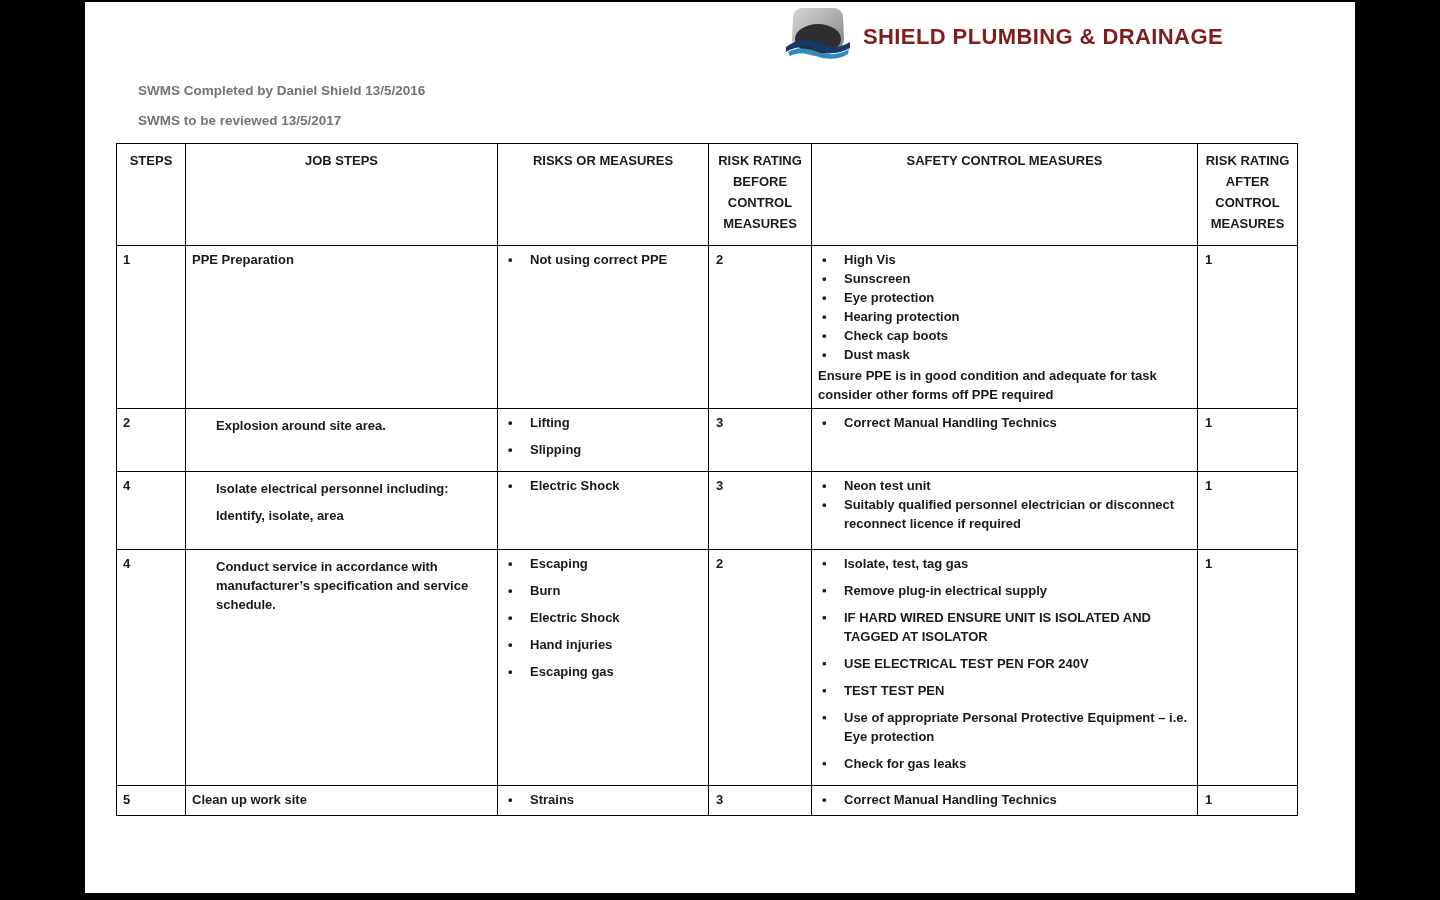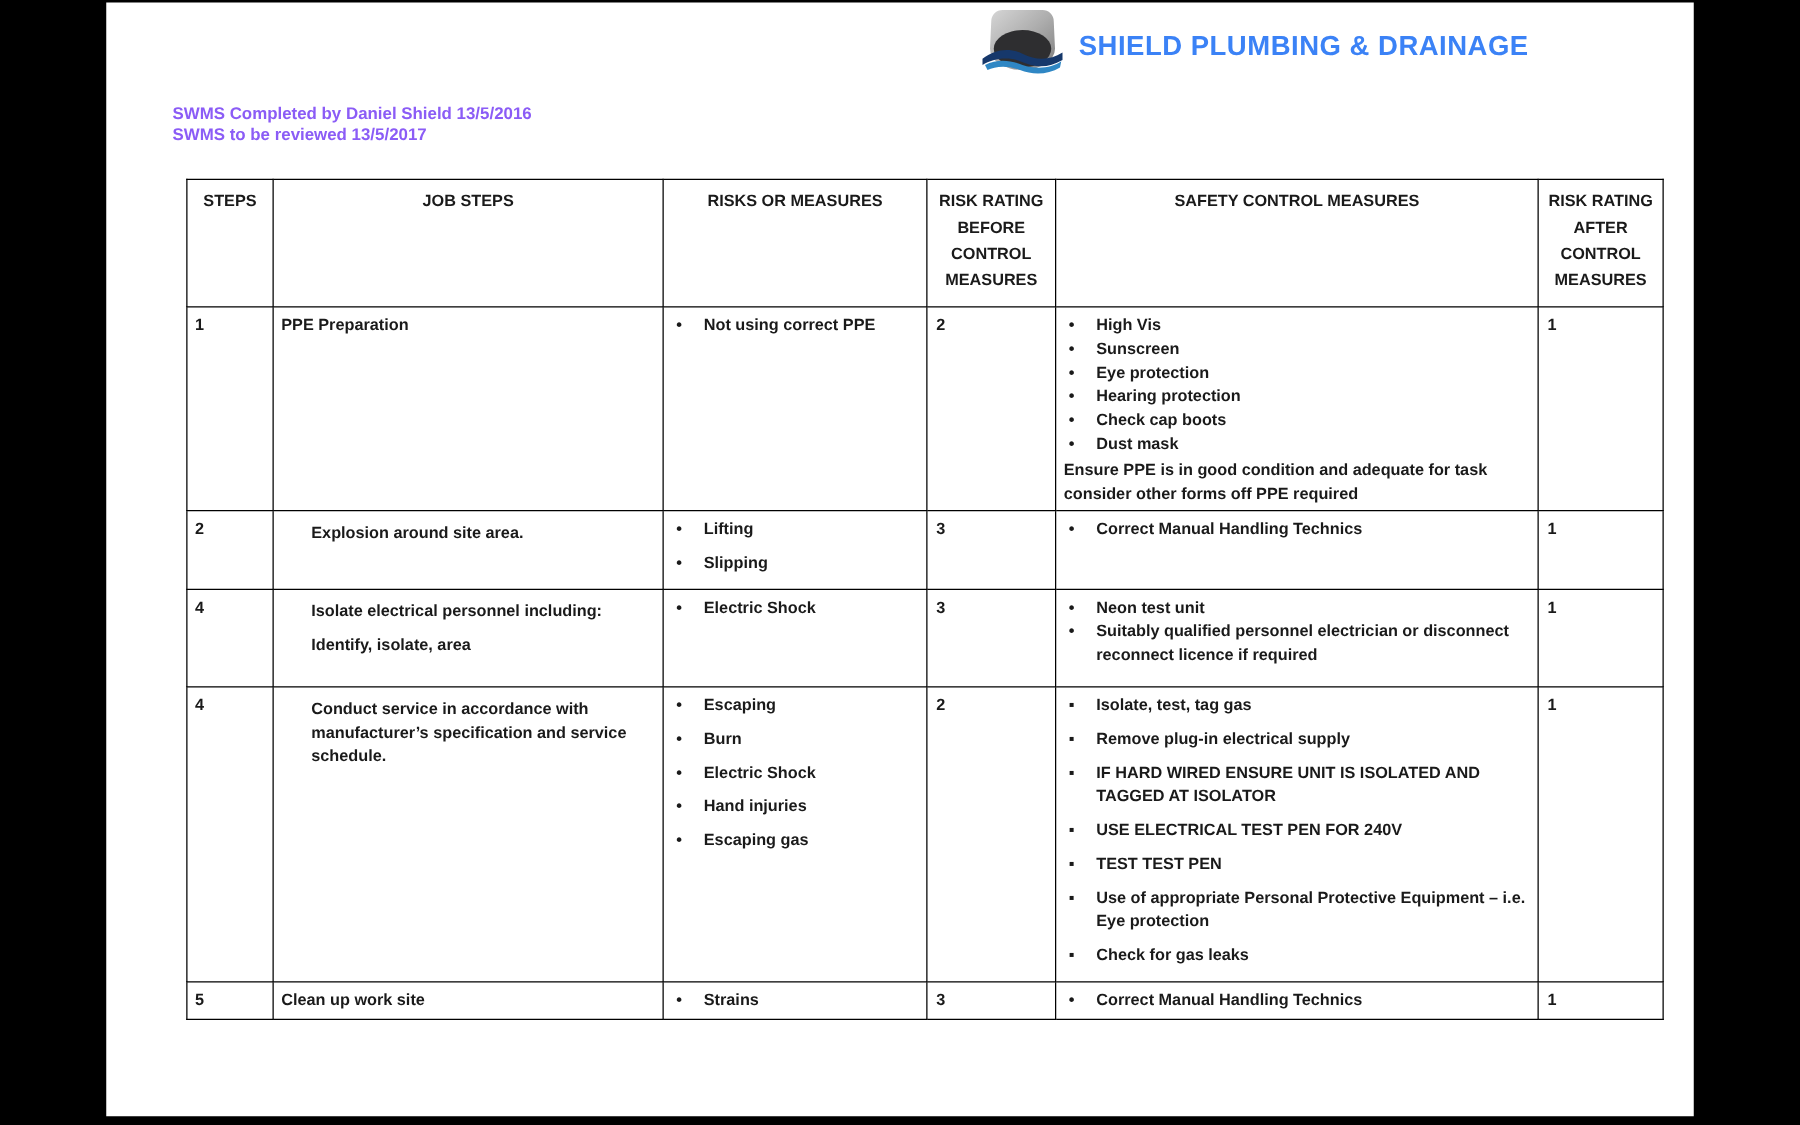--- a/index.html
+++ b/index.html
@@ -15,36 +15,36 @@
     position: absolute;
     left: 85px; top: 2px;
     width: 1270px; height: 891px;
     background: #fff;
   }
   .doc-title {
     position: absolute; left: 53px; top: 46px;
     font-size: 22px; font-weight: bold; color: #181818;
     letter-spacing: 0.3px;
   }
-  .doc-sub { position: absolute; left: 53px; font-size: 13.5px; font-weight: bold; color: #8b5cf6; }
+  .doc-sub { position: absolute; left: 53px; font-size: 13.5px; font-weight: bold; color: #737373; }
   .doc-sub.s1 { top: 81px; }
-  .doc-sub.s2 { top: 98px; }
+  .doc-sub.s2 { top: 111px; }
 
   .logo {
     position: absolute; left: 700px; top: 4px;
     display: flex; align-items: center; gap: 12px;
   }
   .logo-mark { width: 66px; height: 62px; flex: none; }
   .logo-text {
     font-size: 22px; font-weight: bold; letter-spacing: 0.4px;
     white-space: nowrap;
   }
 
   table.swms {
-    position: absolute; left: 64px; top: 141px;
+    position: absolute; left: 31px; top: 141px;
     border-collapse: collapse; table-layout: fixed;
   }
   table.swms th, table.swms td {
     border: 1.5px solid #000;
     vertical-align: top;
     font-size: 13px; font-weight: bold; color: #1a1a1a;
     padding: 4px 6px;
     line-height: 19px;
   }
   table.swms th {
@@ -85,21 +85,21 @@
           <stop offset="0" stop-color="#d6d6d6"></stop>
           <stop offset="0.5" stop-color="#adadad"></stop>
           <stop offset="1" stop-color="#7d7d7d"></stop>
         </linearGradient>
       </defs>
       <path d="M16,2 L48,2 A9,9 0 0 1 57,11 L58,33 A26,17 0 0 1 6,33 L7,11 A9,9 0 0 1 16,2 Z" fill="url(#pg)"></path>
       <ellipse cx="32" cy="33" rx="23" ry="15" fill="#2e2e30"></ellipse>
       <path d="M0,41 C10,33 22,32 32,37 C44,43 54,42 64,36 L64,42 C52,49 42,48 30,43 C20,39 8,41 0,46 Z" fill="#16386b"></path>
       <path d="M2,46 C12,41 22,42 32,46 C44,50 56,48 63,43 L62,48 C52,54 40,54 30,50 C20,46 10,47 4,50 Z" fill="#2f87c4"></path>
     </svg>
-    <div class="logo-text" style="color: #3b82f6;">SHIELD PLUMBING &amp; DRAINAGE</div>
+    <div class="logo-text" style="color: #7f1d1d;">SHIELD PLUMBING &amp; DRAINAGE</div>
   </div>
 
   <table class="swms">
     <colgroup>
       <col style="width:69px">
         <col style="width:312px">
         <col style="width:211px">
       <col style="width:103px">
         <col style="width:386px">
         <col style="width:100px">

